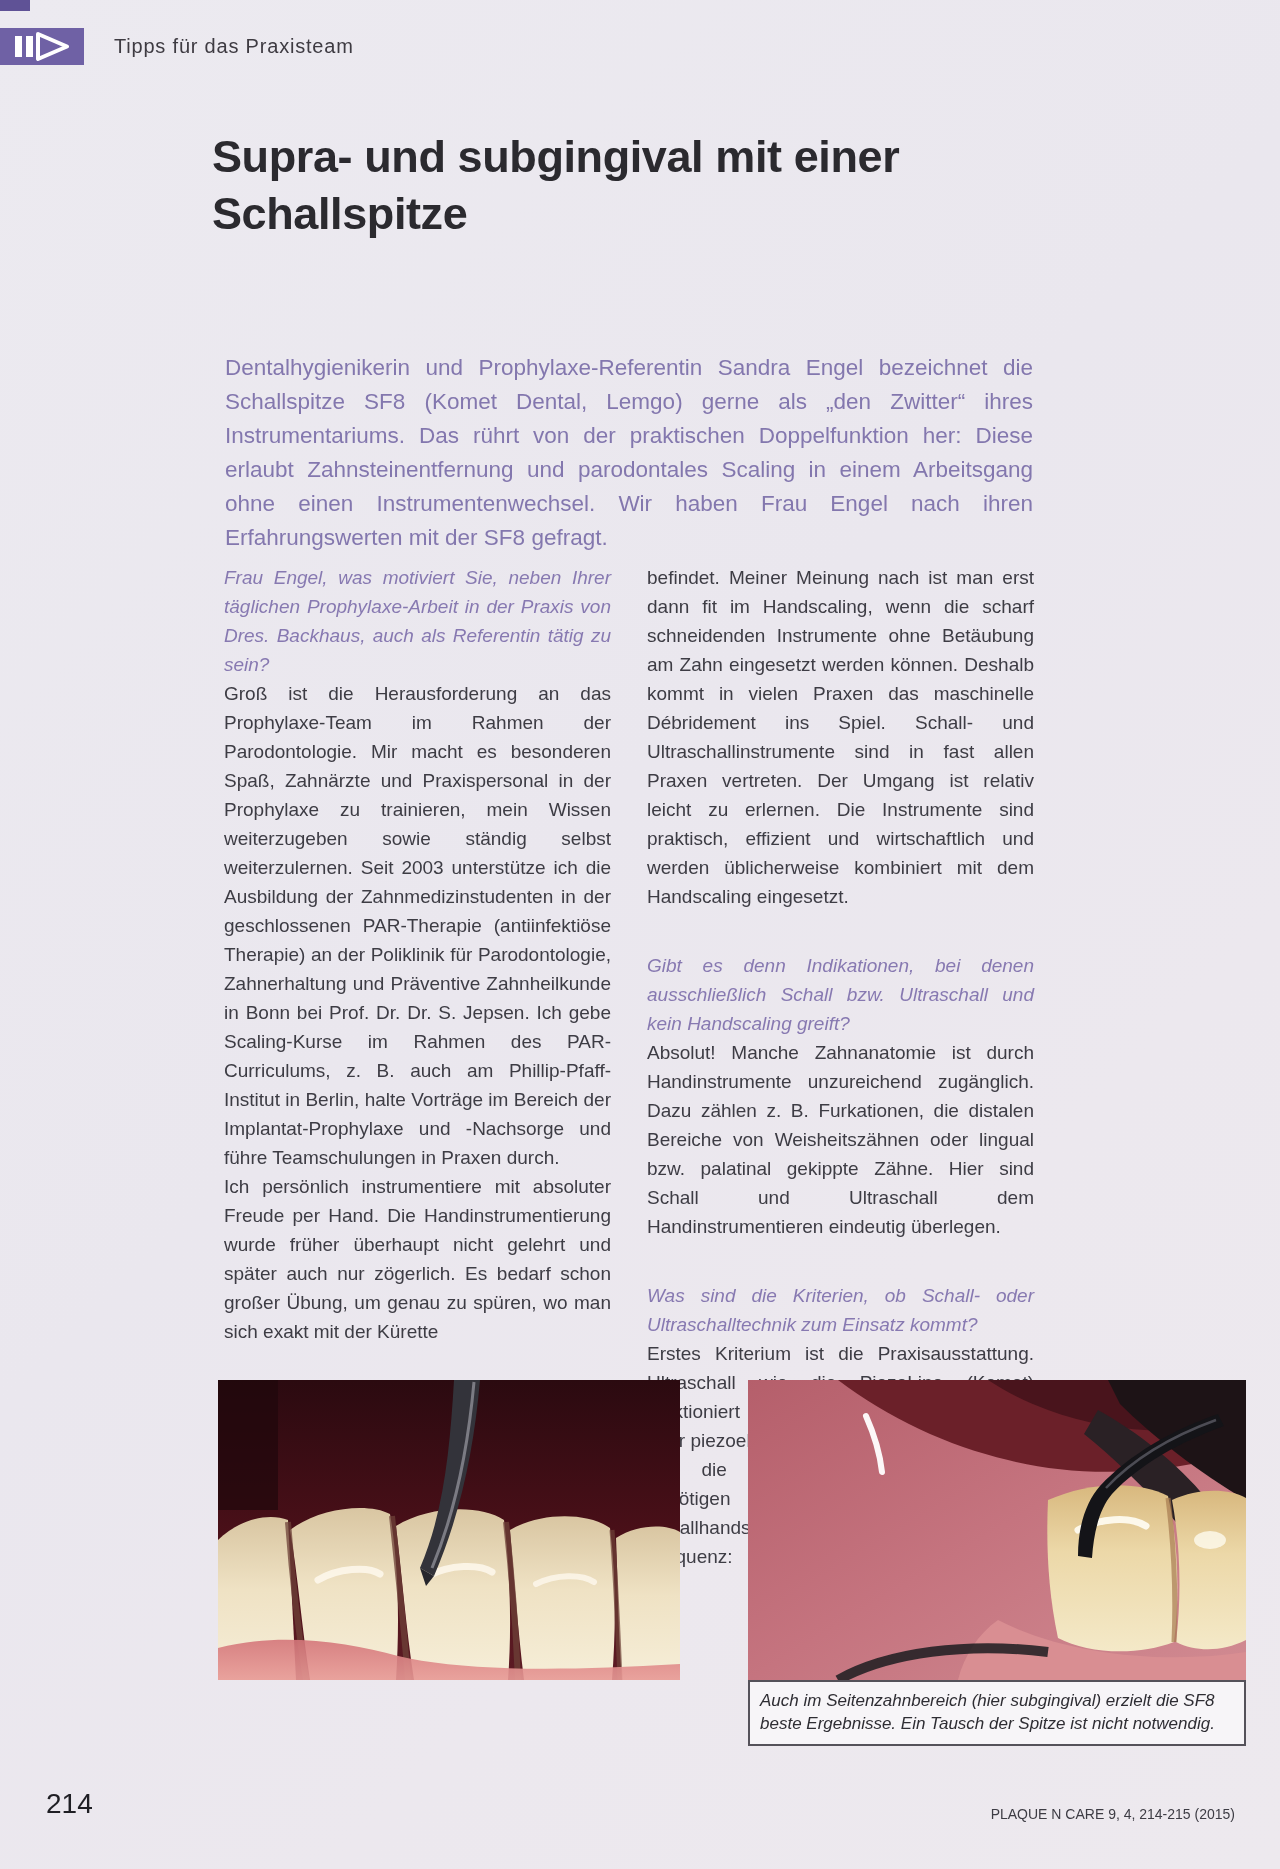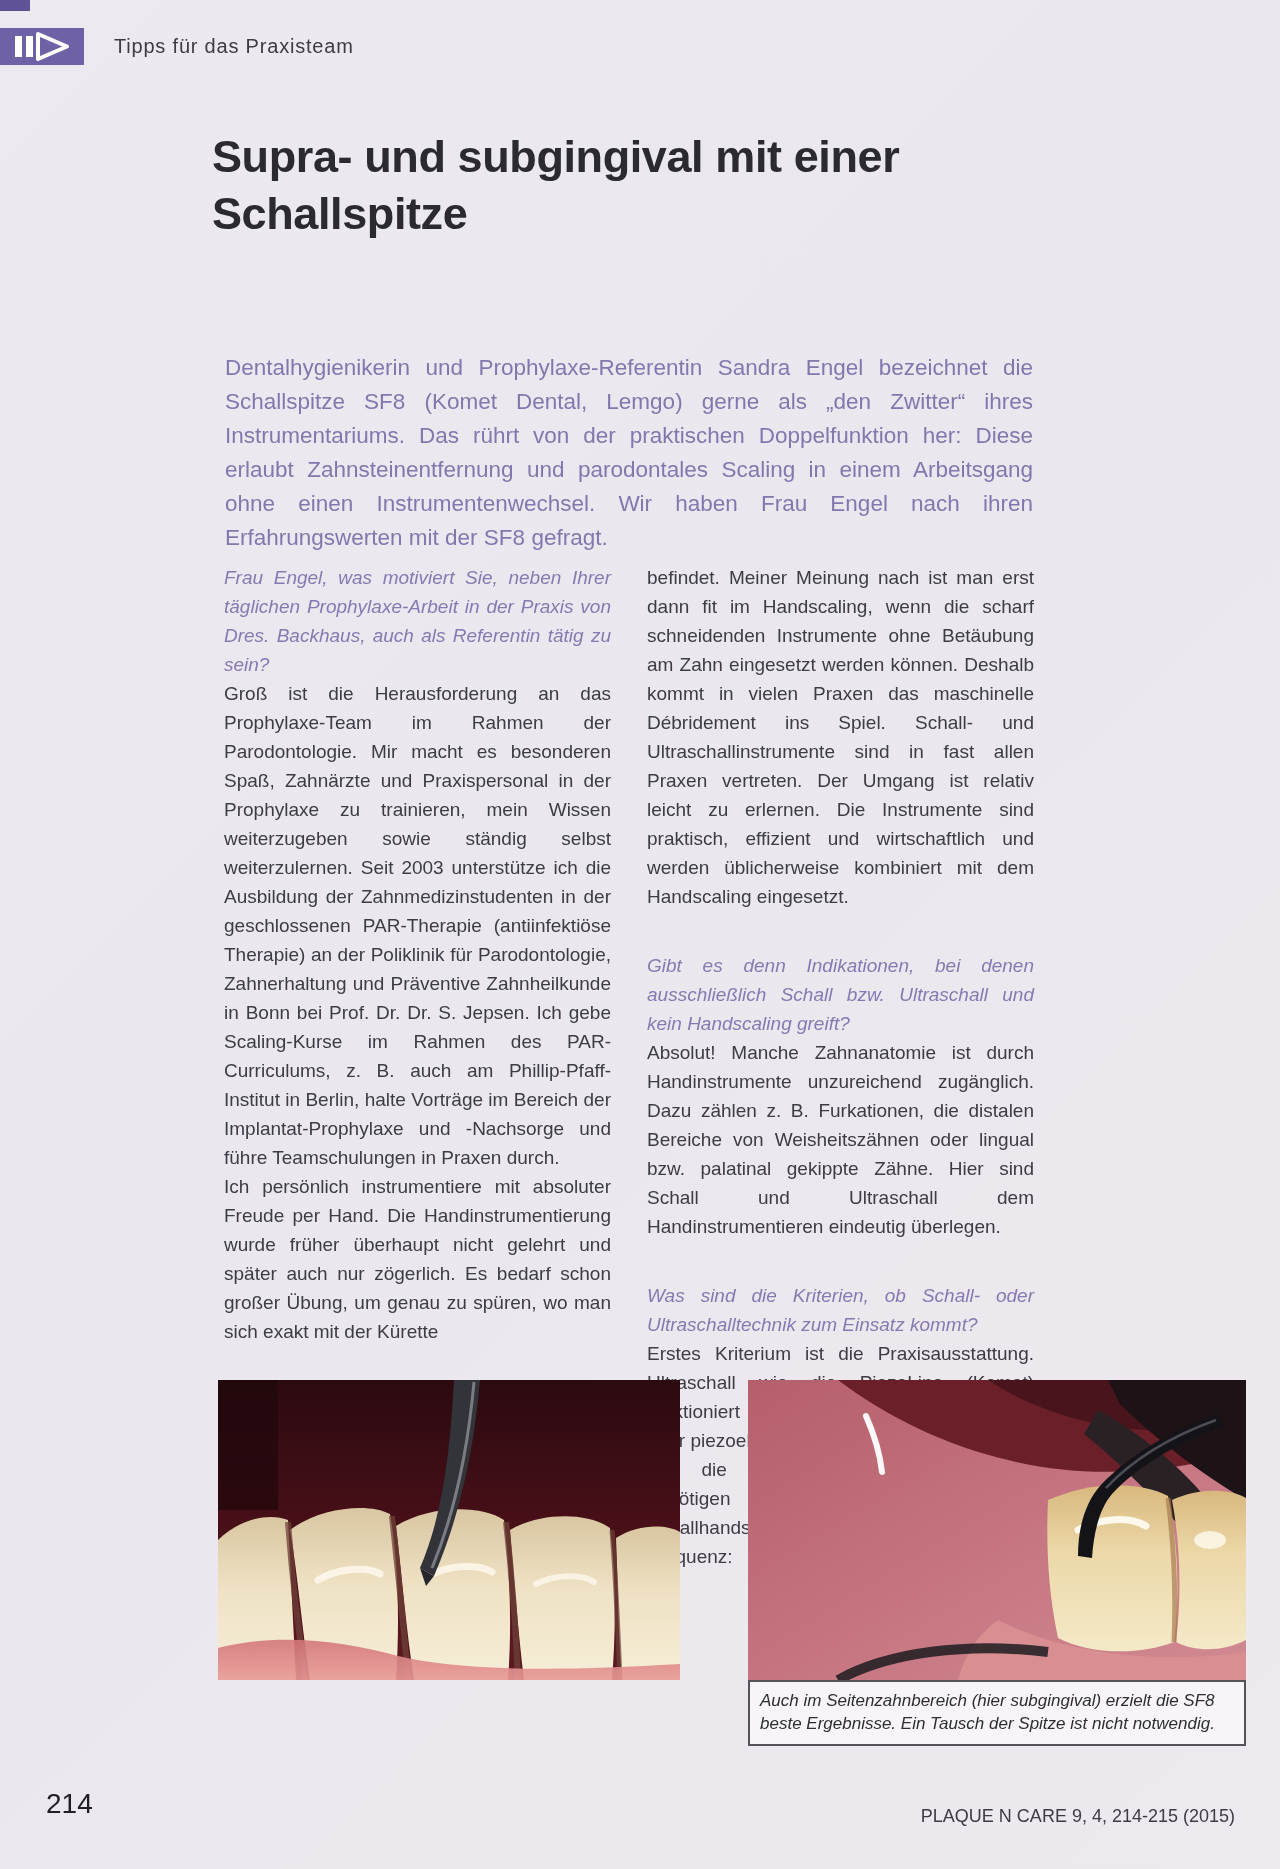--- a/index.html
+++ b/index.html
@@ -77,21 +77,21 @@
     font-style:italic; color:#2e2d33;
   }
   
   .page-number{
     position:absolute; left:34px; top:1788px;
     font-size:28px; font-weight:normal; color:#1f1f24;margin-left:12px;
   }
   .journal-line{
     position:absolute; left:737px; top:1806px; width:498px;
     text-align:right;
-    font-size:18px; color:#3d3c44;
+    font-size:14px; color:#3d3c44;
   }
 </style>
 </head>
 <body>
 
 <div class="page">
 
   <div class="corner-sliver"></div>
 
   <div class="kicker">

